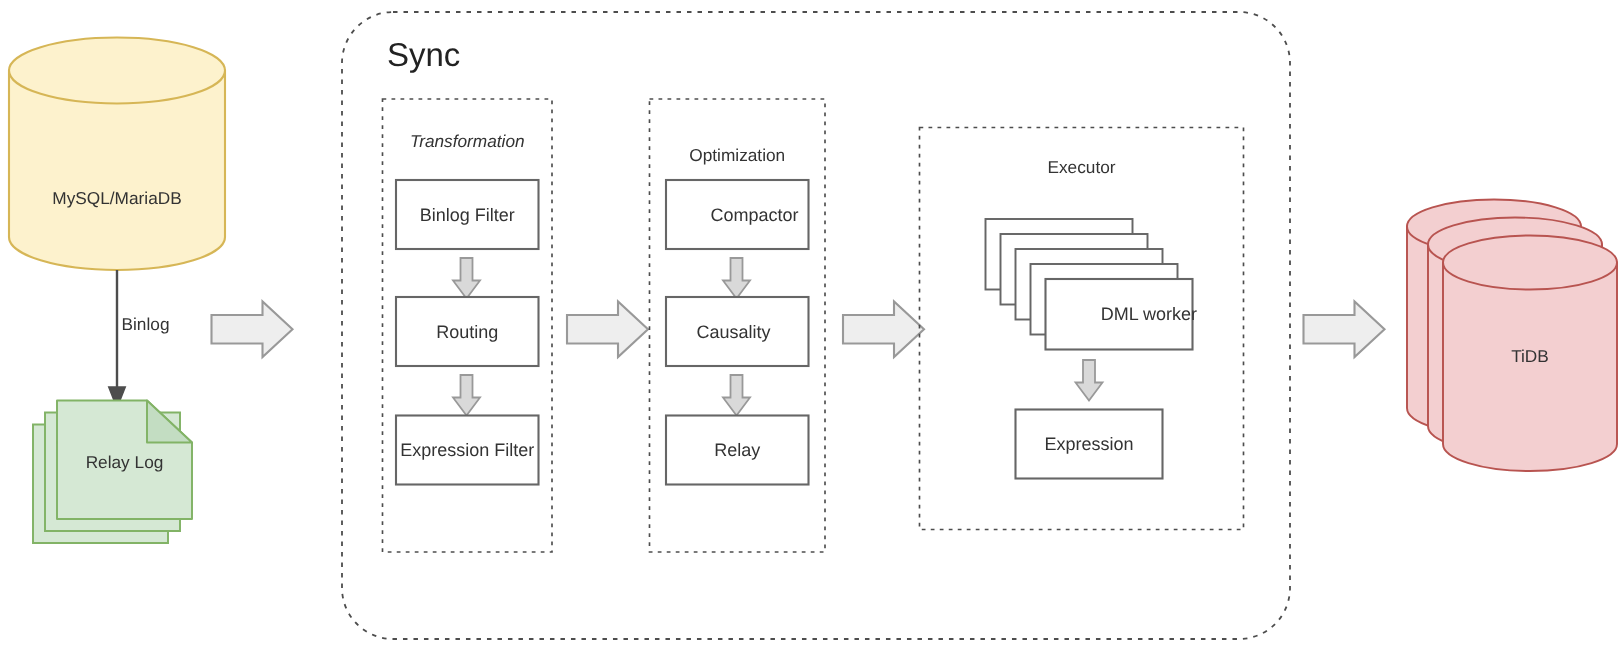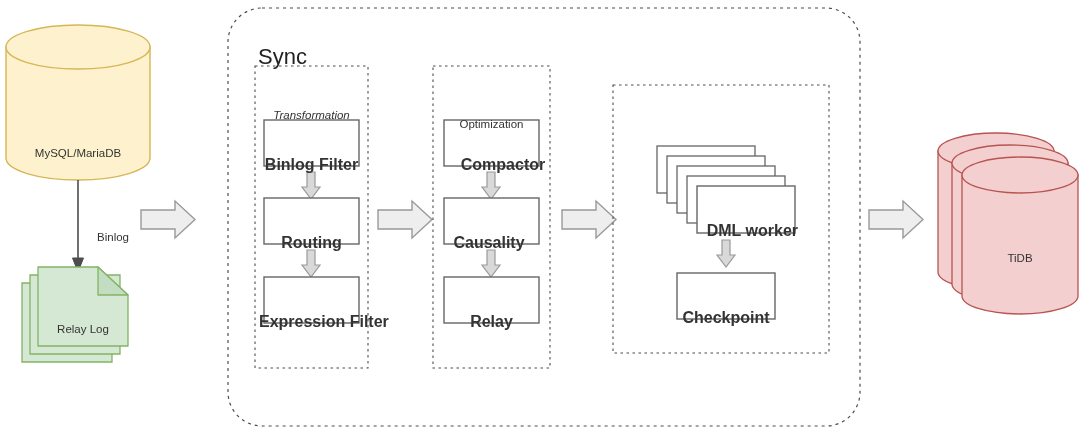--- a/index.html
+++ b/index.html
@@ -3,23 +3,23 @@
 <meta charset="utf-8">
 <style>
   html,body{margin:0;padding:0;background:#ffffff;}
   body{width:1080px;height:440px;overflow:hidden;
        font-family:"Liberation Sans","DejaVu Sans",sans-serif;
        color:#333333;}
   #stage{position:relative;width:1080px;height:440px;}
   svg.layer{position:absolute;left:0;top:0;width:1080px;height:440px;}
   .lbl{position:absolute;text-align:center;color:#333;
        font-family:"Liberation Sans","DejaVu Sans",sans-serif;
-       white-space:nowrap;pointer-events:none;margin-top:20px;}
+       white-space:nowrap;pointer-events:none;}
   .t11{font-size:11.5px;}
-  .t12{font-size:16px;font-weight:bold;}
+  .t12{font-size:12px;}
   .t22{font-size:22px;color:#222;}
 </style>
 </head>
 <body>
 
 <div id="stage">
 
   <svg class="layer" viewBox="0 0 1080 440" xmlns="http://www.w3.org/2000/svg">
     <defs>
 
@@ -100,32 +100,33 @@
 
       <path d="M962,175 L962,296 A58,18 0 0 0 1078,296 L1078,175 Z" fill="#f3cfd0" stroke="#b85450" stroke-width="1.3"></path>
       <ellipse cx="1020" cy="175" rx="58" ry="18" fill="#f3cfd0" stroke="#b85450" stroke-width="1.3"></ellipse>
     </g>
   </svg>
 
   <div class="lbl t11" style="left:6px;top:127px;width:144px;">MySQL/MariaDB</div>
 
   <div class="lbl t11" style="left:38px;top:303px;width:90px;">Relay Log</div>
 
-  <div class="lbl t11" style="left:88px;top:211px;width:50px;">Binlog</div>
+  <div class="lbl t11" style="left:72px;top:211px;width:50px;">Binlog</div>
 
   <div class="lbl t22" style="left:258px;top:24px;width:120px;text-align:left;">Sync</div>
 
   <div class="lbl t11" style="left:255px;top:89px;width:113px;font-style:italic;">Transformation</div>
   <div class="lbl t12" style="left:264px;top:136px;width:95px;">Binlog Filter</div>
   <div class="lbl t12" style="left:264px;top:214px;width:95px;">Routing</div>
   <div class="lbl t12" style="left:259px;top:293px;width:105px;">Expression Filter</div>
 
   <div class="lbl t11" style="left:433px;top:98px;width:117px;">Optimization</div>
   <div class="lbl t12" style="left:444px;top:136px;width:118px;">Compactor</div>
   <div class="lbl t12" style="left:444px;top:214px;width:90px;">Causality</div>
   <div class="lbl t12" style="left:444px;top:293px;width:95px;">Relay</div>
 
+  <div class="lbl t11" style="left:613px;top:106px;width:216px;">Executor</div>
   <div class="lbl t12" style="left:697px;top:202px;width:101px;text-align:right;">DML worker</div>
-  <div class="lbl t12" style="left:677px;top:289px;width:98px;">Checkpoint</div>
+  <div class="lbl t12" style="left:677px;top:289px;width:98px;">Expression</div>
 
   <div class="lbl t11" style="left:962px;top:232px;width:116px;">TiDB</div>
 
 </div>
 
 </body></html>

